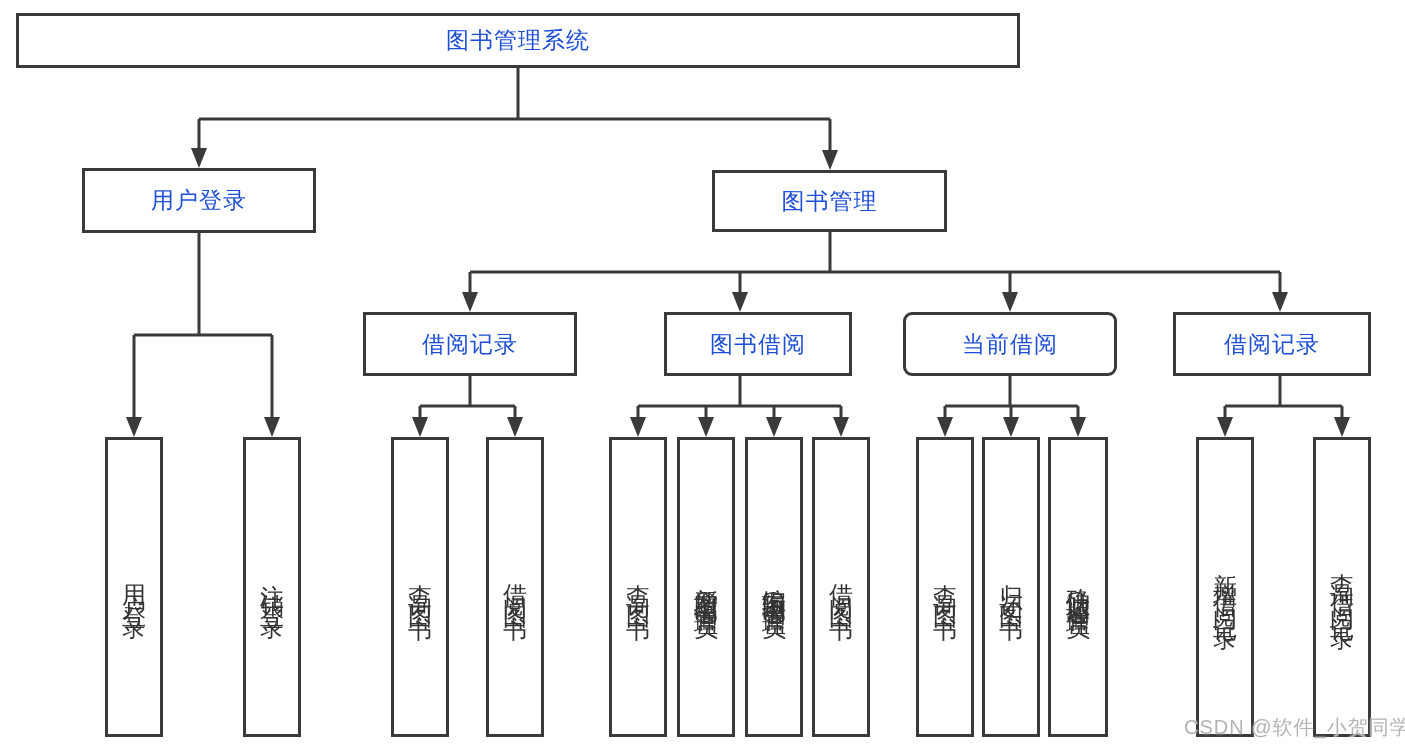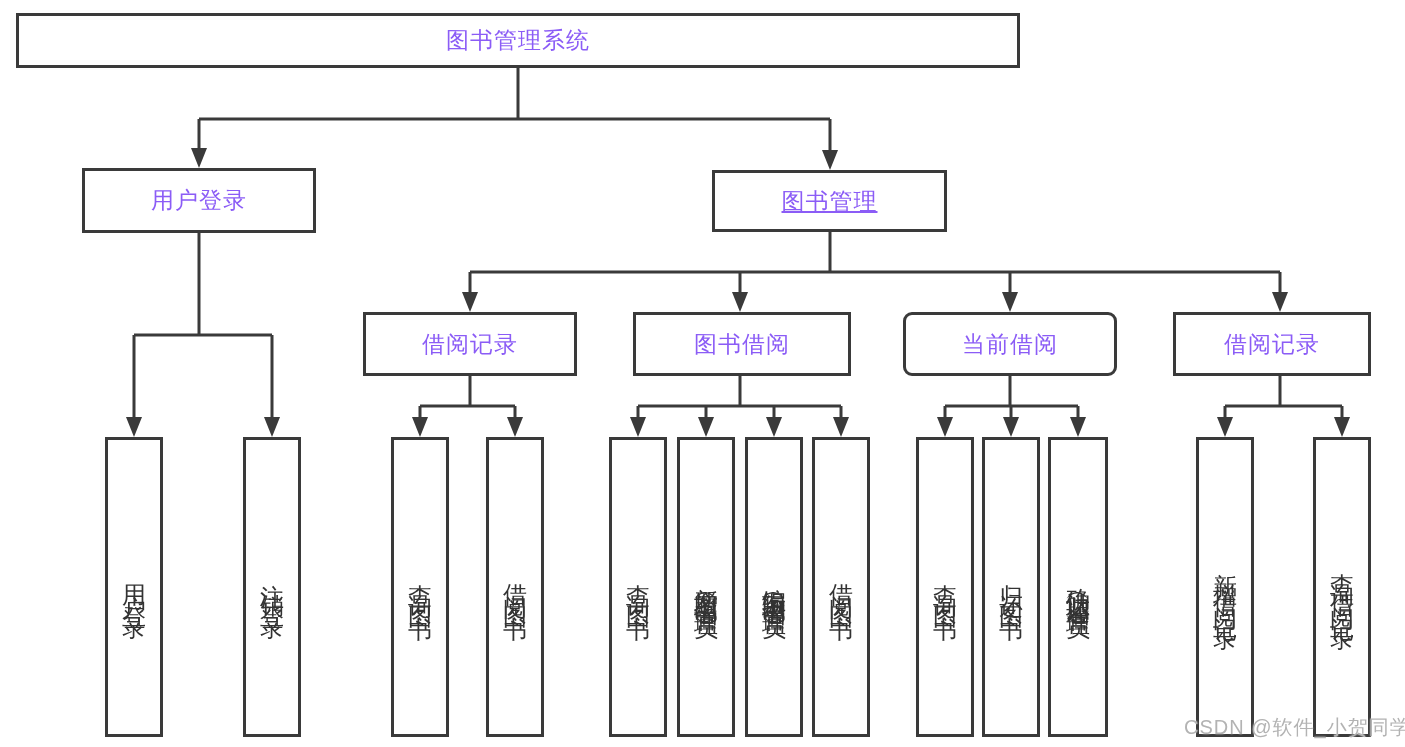--- a/index.html
+++ b/index.html
@@ -34,21 +34,21 @@
   .hbox {
     position: absolute;
     box-sizing: border-box;
     border: 3px solid #3a3a3a;
     background: #ffffff;
     display: flex;
     align-items: center;
     justify-content: center;
     font-size: 23px;
     letter-spacing: 1px;
-    color: #8b5cf6;
+    color: #1d4ed8;
   }
   .vbox {
     position: absolute;
     top: 437px;
     width: 58px;
     height: 300px;
     box-sizing: border-box;
     border: 3px solid #3a3a3a;
     background: #ffffff;
     display: flex;
@@ -120,24 +120,24 @@
     <g>
       <path d="M1280 376 V406 M1225 406 H1342 M1225 406 V418 M1342 406 V418"></path>
       <polygon points="1217,417 1233,417 1225,437"></polygon>
       <polygon points="1334,417 1350,417 1342,437"></polygon>
     </g>
   </svg>
 
   <div class="hbox" style="left:16px; top:13px; width:1004px; height:55px;">图书管理系统</div>
 
   <div class="hbox" style="left:82px; top:168px; width:234px; height:65px;">用户登录</div>
-  <div class="hbox" style="left:712px; top:170px; width:235px; height:62px;text-decoration:underline;">图书管理</div>
+  <div class="hbox" style="left:712px; top:170px; width:235px; height:62px;">图书管理</div>
 
   <div class="hbox" style="left:363px; top:312px; width:214px; height:64px;">借阅记录</div>
-  <div class="hbox" style="left:633px; top:312px; width:218px; height:64px;">图书借阅</div>
+  <div class="hbox" style="left:664px; top:312px; width:188px; height:64px;">图书借阅</div>
   <div class="hbox" style="left:903px; top:312px; width:214px; height:64px;border-radius:9px;">当前借阅</div>
   <div class="hbox" style="left:1173px; top:312px; width:198px; height:64px;">借阅记录</div>
 
   <div class="vbox" style="left:105px;">
     <span>用户登录</span>
   </div>
   <div class="vbox" style="left:243px;">
     <span>注销登录</span>
   </div>
 

